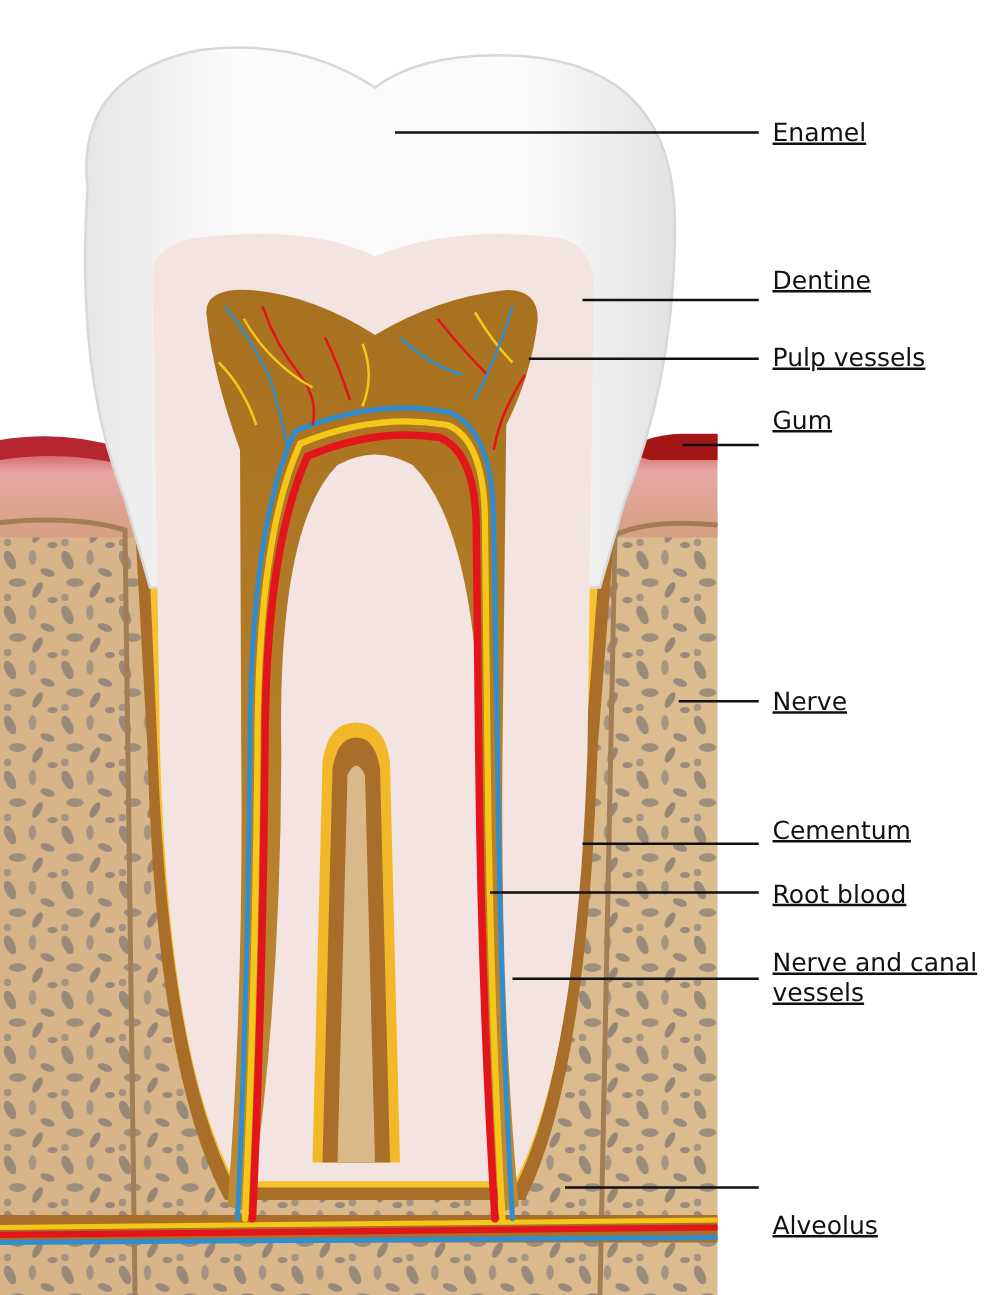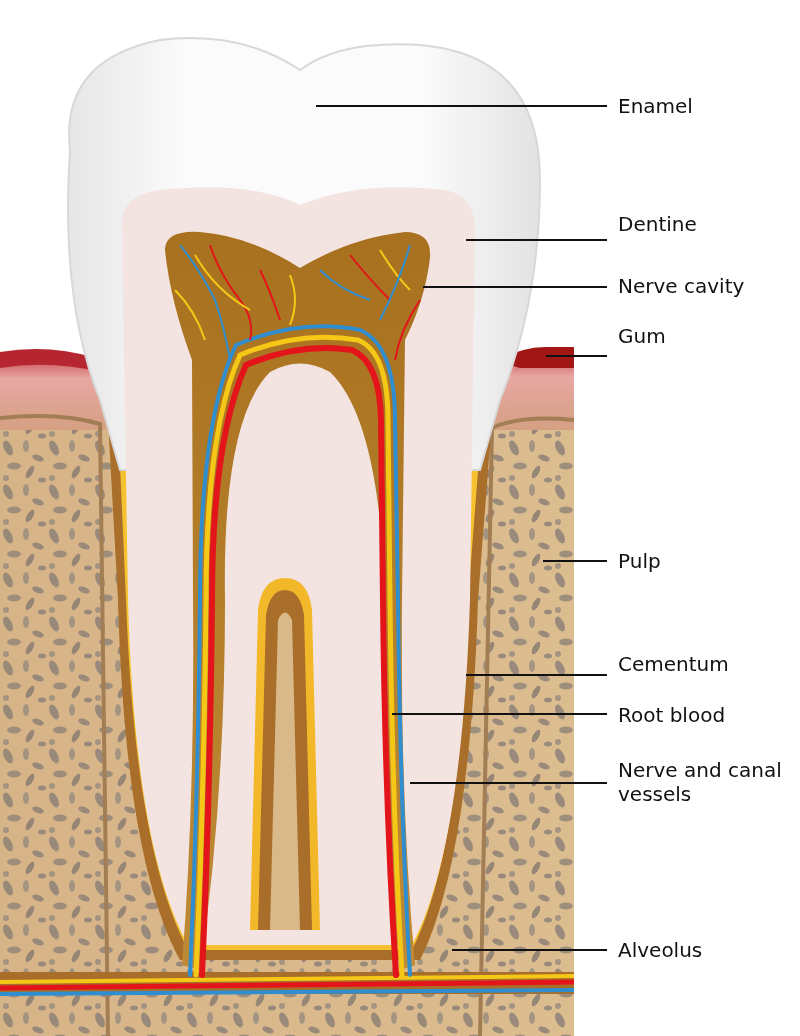--- a/index.html
+++ b/index.html
@@ -1,18 +1,18 @@
 <!DOCTYPE html>
 <html><head>
 <meta charset="utf-8">
 <style>
   html, body { margin:0; padding:0; background:#ffffff; }
   body { width:800px; height:1036px; position:relative; overflow:hidden; font-family:"DejaVu Sans", sans-serif; }
   #diagram { position:absolute; left:0; top:0; width:800px; height:1036px; }
-  .label { position:absolute; left:618px; font-size:20px; color:#111; line-height:24px; white-space:nowrap; }
+  .label { position:absolute; left:618px; font-size:20px; color:#111; line-height:24px; white-space:nowrap;text-decoration:underline; }
   .label.two { white-space:normal; width:180px; }
 </style>
 </head>
 <body>
 
 <svg id="diagram" viewBox="0 0 800 1036" xmlns="http://www.w3.org/2000/svg">
   <defs>
     <linearGradient id="boneGrad" x1="0" y1="0" x2="1" y2="0">
       <stop offset="0" stop-color="#d7b487"></stop>
       <stop offset="1" stop-color="#dcbd90"></stop>
@@ -103,19 +103,19 @@
   <line x1="546" y1="356" x2="607" y2="356" stroke="#111" stroke-width="2"></line>
   <line x1="543" y1="561" x2="607" y2="561" stroke="#111" stroke-width="2"></line>
   <line x1="466" y1="675" x2="607" y2="675" stroke="#111" stroke-width="2"></line>
   <line x1="392" y1="714" x2="607" y2="714" stroke="#111" stroke-width="2"></line>
   <line x1="410" y1="783" x2="607" y2="783" stroke="#111" stroke-width="2"></line>
   <line x1="452" y1="950" x2="607" y2="950" stroke="#111" stroke-width="2"></line>
 </svg>
 
 <div class="label" style="top:94px">Enamel</div>
 <div class="label" style="top:212px">Dentine</div>
-<div class="label" style="top:274px">Nerve cavity</div>
+<div class="label" style="top:274px">Pulp vessels</div>
 <div class="label" style="top:324px">Gum</div>
-<div class="label" style="top:549px">Pulp</div>
+<div class="label" style="top:549px">Nerve</div>
 <div class="label" style="top:652px">Cementum</div>
 <div class="label" style="top:703px">Root blood</div>
 <div class="label two" style="top:758px">Nerve and canal vessels</div>
-<div class="label" style="top:938px">Alveolus</div>
+<div class="label" style="top:968px">Alveolus</div>
 
 </body></html>

